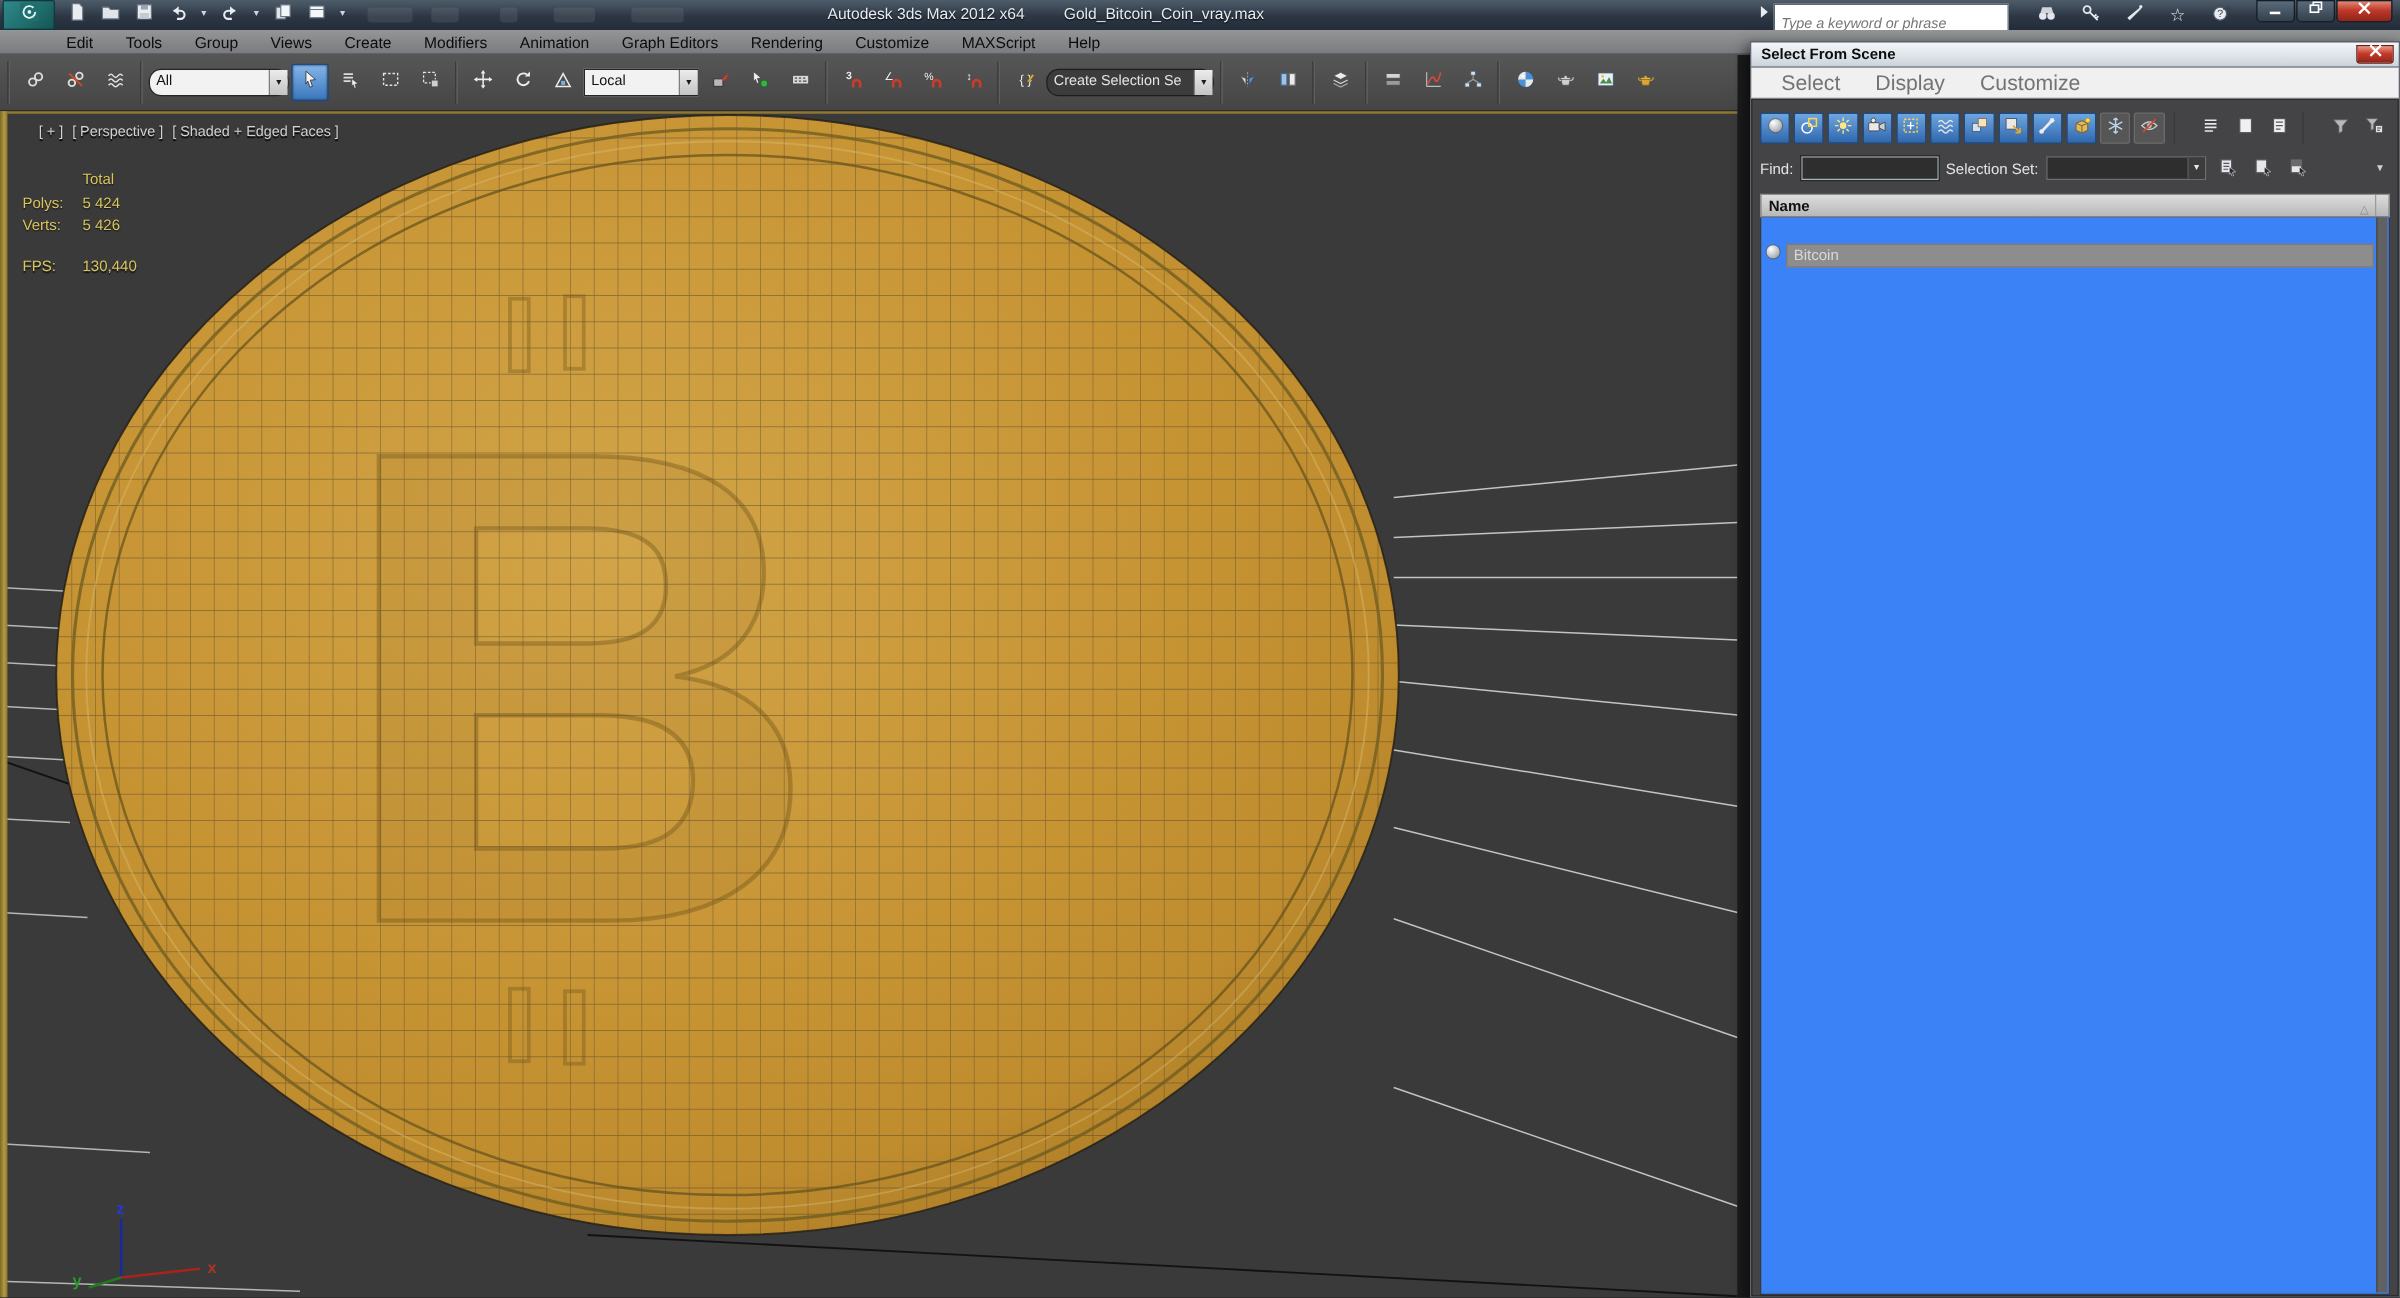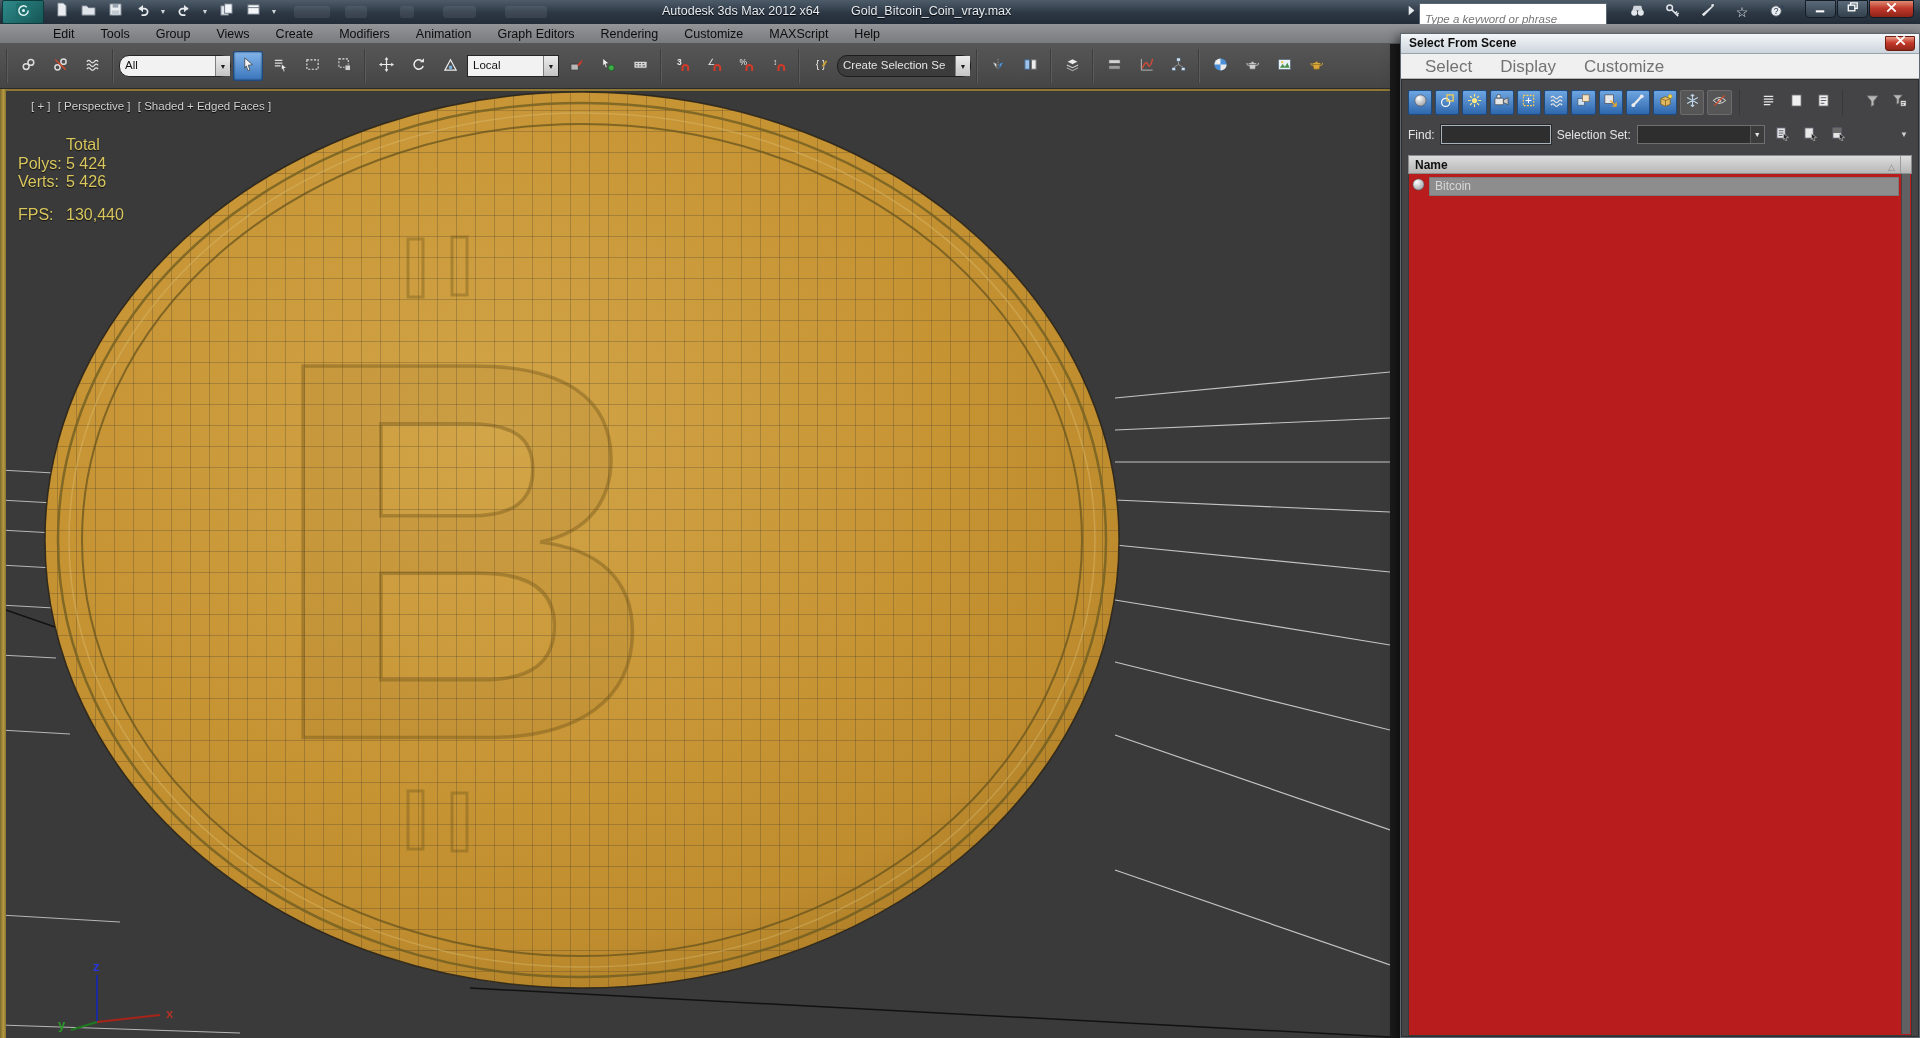--- a/index.html
+++ b/index.html
@@ -46,21 +46,21 @@
   .combo.dark { background:#3c3c3c; border-color:#1d1d1d; }
   .combo.dark .cval { color:#e4e4e4; }
 
   
   #viewport { position:absolute; left:0; top:89px; width:1390px; height:949px; background:#3a3a3b; }
   #vp-border-top { position:absolute; left:0; top:0; width:100%; height:2px; background:#8d7732; }
   #vp-border-left { position:absolute; left:0; top:0; width:6px; height:100%;
     background:linear-gradient(90deg,#7b682a,#b59a41 55%,#8a7530); }
   #vp-label { position:absolute; left:31px; top:11px; font-size:11.5px; color:#d2d2d2; text-shadow:0 1px 1px #000; }
   #vp-label span { margin-right:4px; }
-  .stat { position:absolute; font-size:16px; color:#d9c75e; text-shadow:0 1px 1px #111; white-space:nowrap; }
+  .stat { position:absolute; font-size:12px; color:#d9c75e; text-shadow:0 1px 1px #111; white-space:nowrap; }
   #scene-svg { position:absolute; left:0; top:0; width:1390px; height:949px; }
 
   
   #win-edge { position:absolute; left:1390px; top:44px; width:10px; height:994px; background:#1b1b1b; }
 
   
   #dialog { position:absolute; left:1400px; top:33px; width:520px; height:1005px;
     background:#4a4a4a; border:1px solid #5c6772; box-shadow:-3px 3px 10px rgba(0,0,0,0.55); }
   #dlg-title { height:20px; background:linear-gradient(#f4f7fa,#ccd4db); border-bottom:1px solid #9aa4ad;
     font-size:12px; font-weight:bold; color:#0d0d0d; line-height:19px; padding-left:8px; position:relative; }
@@ -83,21 +83,21 @@
   #selset-combo { width:128px; height:19px; background:#2e2e2e; border:1px solid #6e6e6e; display:flex; align-items:stretch; }
   #selset-combo .scval { flex:1; }
   #selset-combo .scarr { width:14px; display:flex; align-items:center; justify-content:center; font-size:7px; color:#e8e8e8;
     background:#3c3c3c; border-left:1px solid #5a5a5a; }
   .fbtn { width:24px; height:21px; display:flex; align-items:center; justify-content:center; }
   #find-expand { margin-left:auto; margin-right:4px; color:#cfcfcf; font-size:8px; }
   #dlg-header { margin-top:10px; height:19px; background:linear-gradient(#dddddd,#b7b7b7); border:1px solid #8d8d8d;
     font-size:12px; font-weight:bold; color:#101010; line-height:18px; padding-left:6px; position:relative; }
   #hdr-tri { position:absolute; right:16px; top:2px; font-size:9px; font-weight:normal; color:#8a8a8a; }
   #hdr-cap { position:absolute; right:0; top:0; bottom:0; width:11px; border-left:1px solid #9a9a9a; }
-  #dlg-list { flex:1; background:#b91c1c; border:1px solid #3a3a3a; border-top:none; position:relative; padding-top:1px; }
+  #dlg-list { flex:1; background:#3b82f6; border:1px solid #3a3a3a; border-top:none; position:relative; padding-top:19px; }
   .drow { height:22px; display:flex; align-items:center; padding-left:2px; }
   .dbar { flex:1; height:19px; background:#8d8d8d; border:1px solid #7a7a7a; margin-left:3px; margin-right:12px;
     display:flex; align-items:center; }
   .dlabel { font-size:12px; color:#d8d8d8; padding-left:5px; }
   #list-scroll { position:absolute; right:1px; top:0; bottom:1px; width:9px; background:#616163; border-left:1px solid #454547; }
 </style>
 </head>
 <body>
 
 <div id="app">

